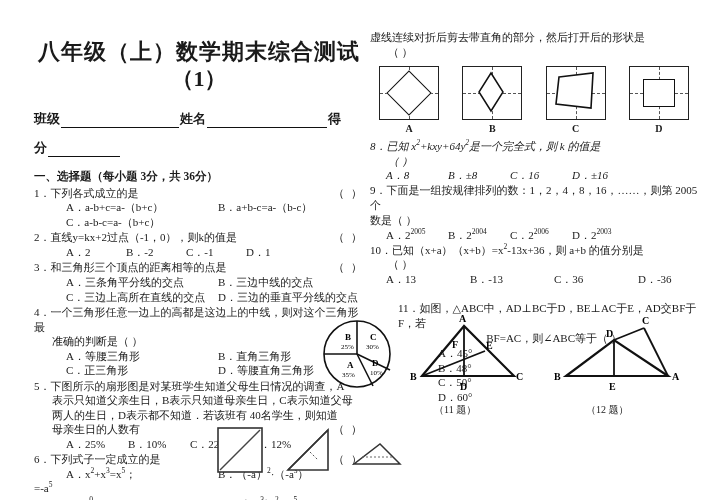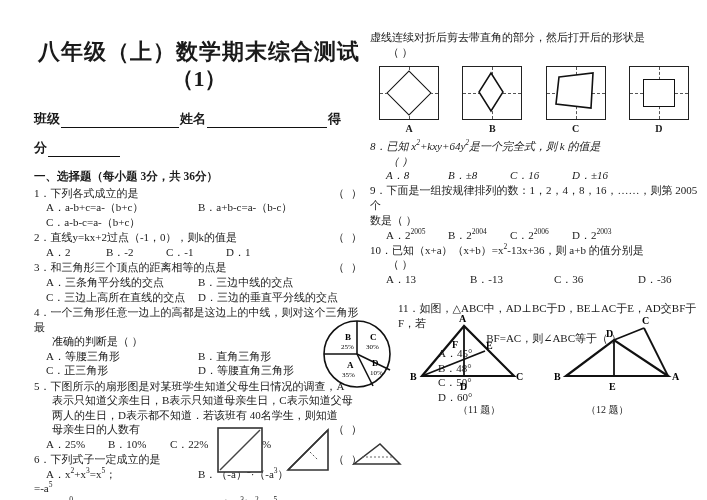--- a/index.html
+++ b/index.html
@@ -36,21 +36,21 @@
   .fill-row2{font-size:13px;font-weight:bold;margin-top:11px;display:flex;align-items:flex-end;}
 
   .sec-head{
     font-size:11.5px;font-weight:bold;margin-top:12px;margin-bottom:2px;
   }
 
   .q{font-size:11px;line-height:1.32;margin-top:1px;position:relative;}
   .paren{float:right;letter-spacing:2px;}
   .indent{margin-left:18px;display:block;}
 
-  .optrow{display:flex;margin-left:12px;}
+  .optrow{display:flex;margin-left:32px;}
   .optrow .o{}
   .w2{width:152px;}
   .w4{width:60px;}
   .w4b{width:62px;}
 
   sup{font-size:7.5px;vertical-align:super;line-height:0;}
 
   
   .rq{font-size:11px;line-height:1.35;}
   .shape-row{display:flex;justify-content:space-between;margin:6px 2px 0 8px;width:312px;}
@@ -341,18 +341,18 @@
 
         <line x1="208" y1="28" x2="208" y2="64" stroke="#111" stroke-width="1.8"></line>
         <text x="200" y="25" font-family="Liberation Serif, serif" font-size="10" font-weight="bold">D</text>
         <text x="236" y="12" font-family="Liberation Serif, serif" font-size="10" font-weight="bold">C</text>
         <text x="148" y="68" font-family="Liberation Serif, serif" font-size="10" font-weight="bold">B</text>
         <text x="266" y="68" font-family="Liberation Serif, serif" font-size="10" font-weight="bold">A</text>
         <text x="203" y="78" font-family="Liberation Serif, serif" font-size="10" font-weight="bold">E</text>
       </g>
     </svg>
     <div style="position:relative;height:12px;">
-      <span class="cap" style="position:absolute;left:52px;top:-2px;">（11 题）</span>
+      <span class="cap" style="position:absolute;left:28px;top:-2px;">（11 题）</span>
       <span class="cap" style="position:absolute;left:180px;top:-2px;">（12 题）</span>
     </div>
   </div>
 
 </div>
 
 </body></html>

